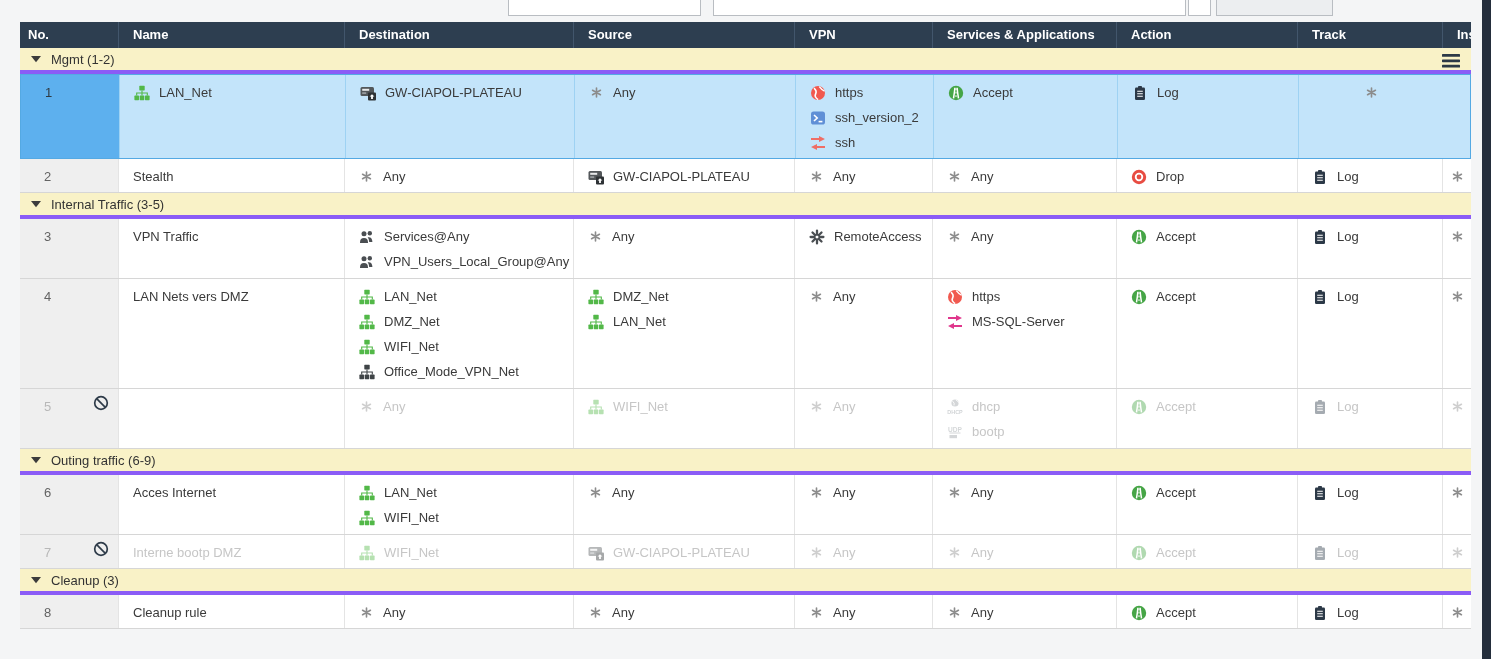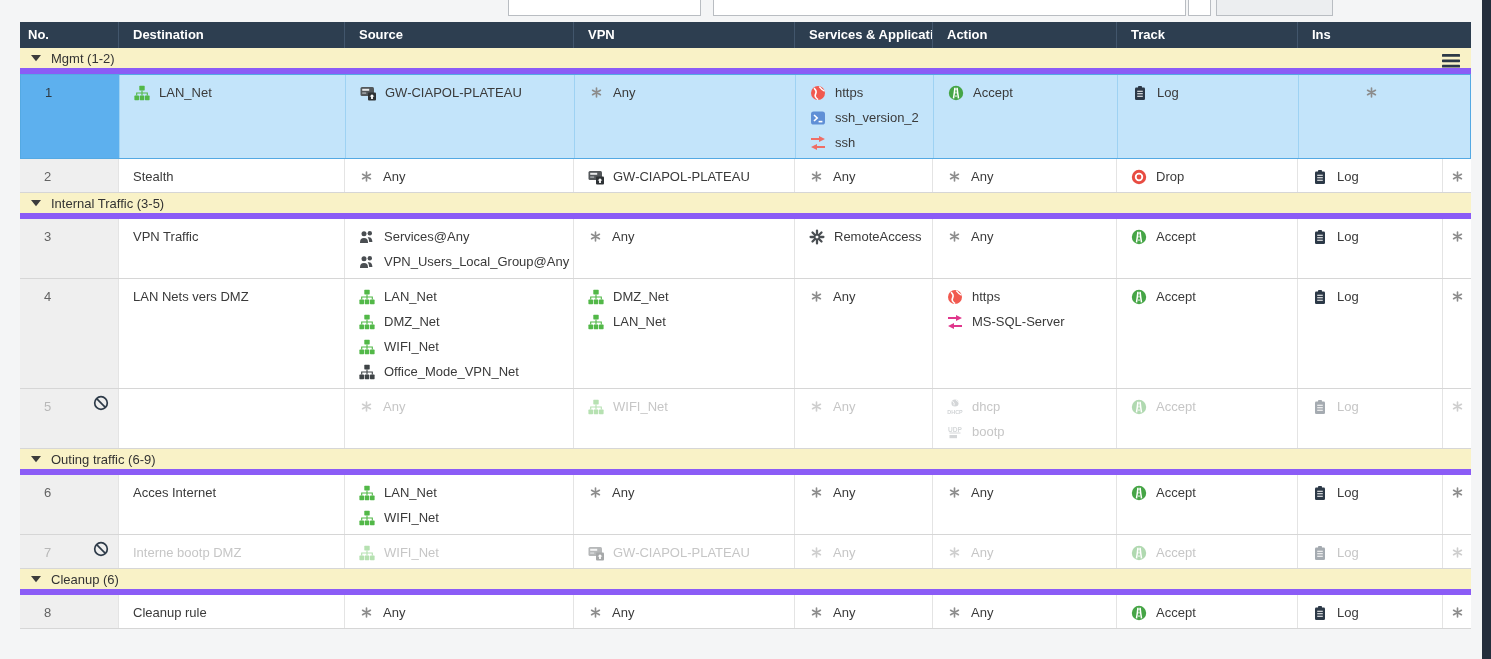--- a/index.html
+++ b/index.html
@@ -17,21 +17,21 @@
 
   
   .header-row{background:#2d3e50;height:26px;}
   .header-cell{color:#fff;font-size:13px;font-weight:700;line-height:26px;padding-left:14px;
                border-right:1px solid #42566c;box-sizing:border-box;white-space:nowrap;overflow:hidden;}
   .header-cell:first-child{padding-left:8px;}
   .header-cell:last-child{border-right:none;}
 
   
   .section-row{position:relative;display:flex;align-items:center;height:26px;background:#f9f2c7;
-               border-bottom:6px solid #8b5cf6;font-size:13px;color:#333;padding-left:11px;box-sizing:border-box;}
+               border-bottom:4px solid #8b5cf6;font-size:13px;color:#333;padding-left:11px;box-sizing:border-box;}
   .section-row .tri{width:10px;height:8px;margin-right:10px;flex:0 0 10px;}
   .section-menu{position:absolute;right:11px;top:6px;width:18px;height:14px;cursor:pointer;}
 
   
   .rule-row{background:#fff;border-bottom:1px solid #d6d6d6;position:relative;}
   .cell{border-right:1px solid #e4e4e4;box-sizing:border-box;padding:5px 4px 0 14px;font-size:13px;
         color:#3a3a3a;overflow:hidden;white-space:nowrap;}
   .cell:last-child{border-right:none;}
   .no-cell{background:#efefef;color:#636363;padding-left:24px;position:relative;}
   .no-cell .num{line-height:25px;}
@@ -60,20 +60,21 @@
 
   <div class="toolbar-field" style="left:508px;width:193px;"></div>
   <div class="toolbar-field" style="left:713px;width:473px;"></div>
   <div class="toolbar-field" style="left:1188px;width:23px;"></div>
   <div class="toolbar-field toolbar-btn" style="left:1216px;width:117px;"></div>
   <div class="right-strip"></div>
 
   <div class="rulebase">
     <div class="grid-row header-row" id="header-row">
         <div class="header-cell">No.</div>
+        <div class="header-cell">Name</div>
         <div class="header-cell">Destination</div>
         <div class="header-cell">Source</div>
         <div class="header-cell">VPN</div>
         <div class="header-cell">Services &amp; Applications</div>
         <div class="header-cell">Action</div>
         <div class="header-cell">Track</div>
         <div class="header-cell">Ins</div>
       </div>
     <div id="rows-host">
         <div class="section-row">
@@ -860,21 +861,21 @@
               </span>
             </div>
           </div>
         </div>
         <div class="section-row">
           <span class="icon tri">
             <svg viewBox="0 0 10 8">
               <path d="M0 1 h10 L5 7.2 z" fill="#3c3c3c"></path>
             </svg>
           </span>
-          <span>Cleanup (6)</span>
+          <span>Cleanup (3)</span>
         </div>
         <div class="grid-row rule-row" style="height: 34px;">
           <div class="cell no-cell"><span class="num">8</span></div>
           <div class="cell"><span class="lbl">Cleanup rule</span></div>
           <div class="cell">
             <div class="item">
               <span class="icon small">
                 <svg viewBox="0 0 16 16" fill="none" stroke="#8c8c8c" stroke-width="2" stroke-linecap="round">
                   <path d="M8 2.5 V13.5 M3.2 5.25 L12.8 10.75 M12.8 5.25 L3.2 10.75"></path>
                 </svg>

